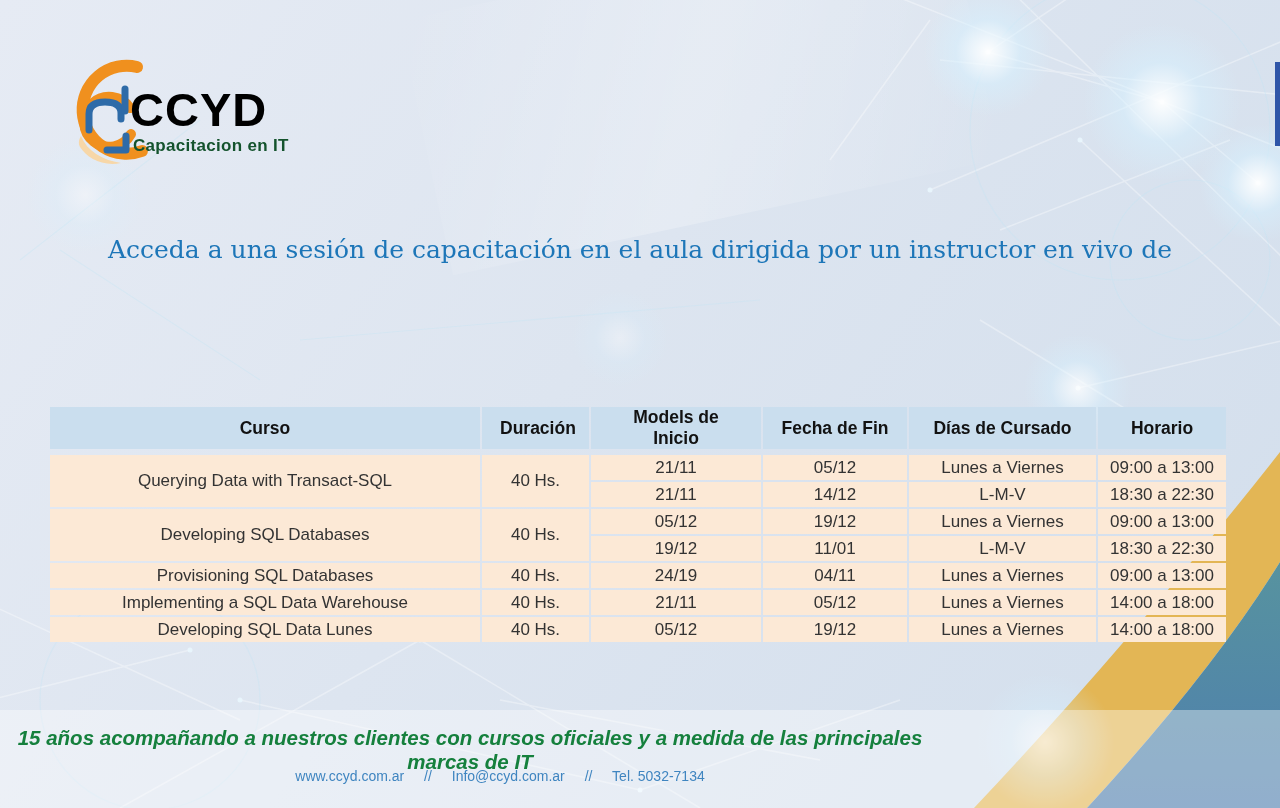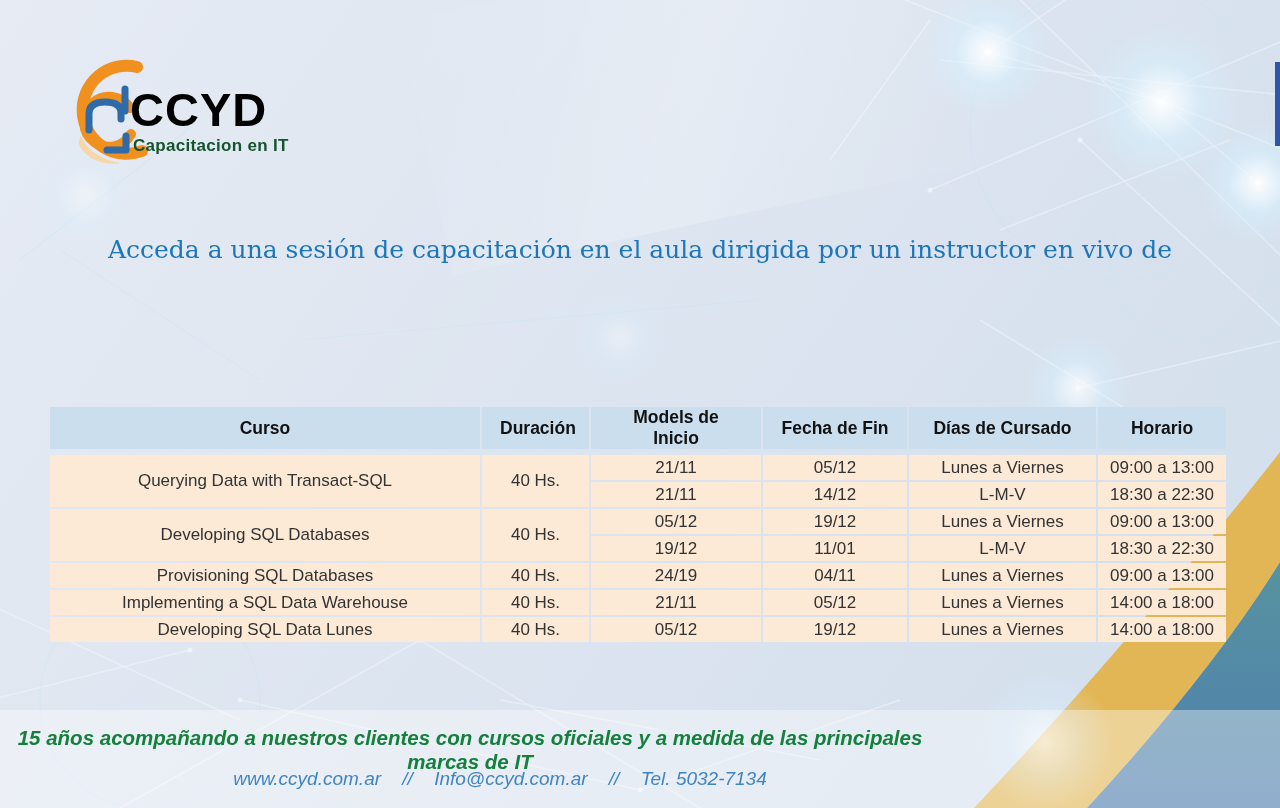--- a/index.html
+++ b/index.html
@@ -58,21 +58,21 @@
 
   
   .footer-band { position:absolute; left:0; top:710px; width:1280px; height:98px;
     background:rgba(255,255,255,0.38); }
   .footer-tagline {
     position:absolute; left:5px; top:726px; width:930px; text-align:center;
     font-style:italic; font-weight:bold; font-size:20.5px; color:#15803d;
   }
   .footer-contact {
     position:absolute; left:35px; top:768px; width:930px; text-align:center;
-    font-style:italic; font-size:19px; color:#3f85c0;
+    font-size:14px; color:#3f85c0;
   }
   .footer-contact .sep { margin:0 16px; }
 </style>
 </head>
 <body>
 
 <svg class="network" viewBox="0 0 1280 808" width="1280" height="808">
   <g stroke="#ffffff" stroke-width="1.5" opacity="0.35" fill="none">
     <path d="M880,-10 L1285,150"></path>
       <path d="M1000,-20 L1285,260"></path>

